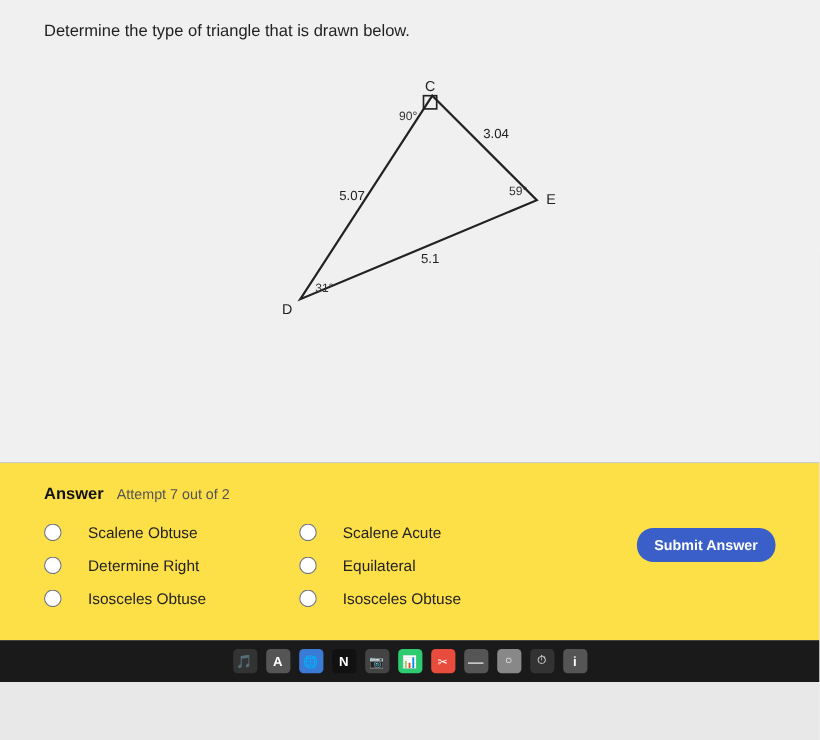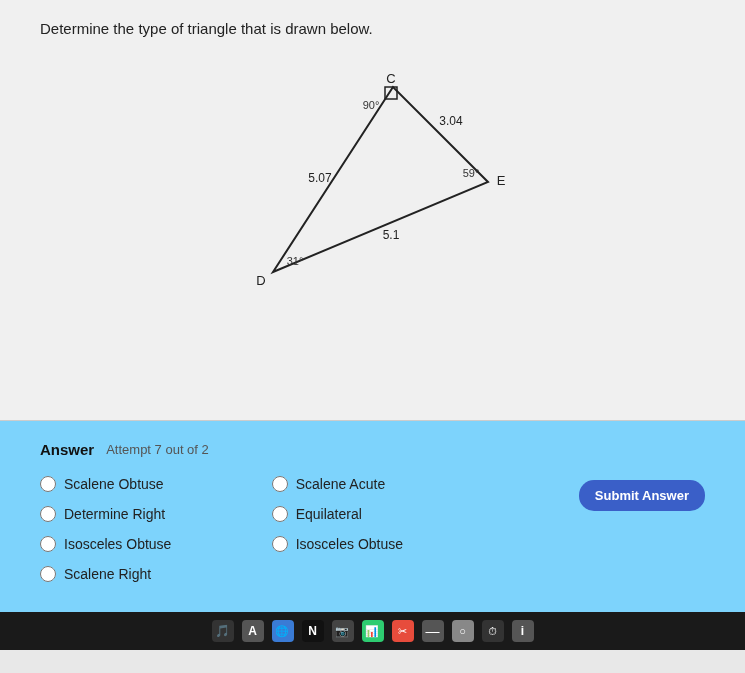--- a/index.html
+++ b/index.html
@@ -31,21 +31,21 @@
       height: 260px;
       position: relative;
     }
 
     .triangle-svg {
       width: 300px;
       height: 240px;
     }
 
     .answer-section {
-      background: #7dd3fc;
+      background: #fde047;
       border-top: 1px solid #ccc;
       padding: 20px 40px 30px 40px;
     }
 
     .answer-header {
       display: flex;
       align-items: center;
       gap: 12px;
       margin-bottom: 18px;
     }
@@ -64,21 +64,21 @@
     .options-grid {
       display: grid;
       grid-template-columns: 1fr 1fr 1fr;
       gap: 12px 30px;
       align-items: start;
     }
 
     .option-item {
       display: flex;
       align-items: center;
-      gap: 8px;
+      gap: 24px;
       font-size: 14px;
       color: #222;
       cursor: pointer;
     }
 
     .option-item input[type="radio"] {
       width: 16px;
       height: 16px;
       accent-color: #555;
       cursor: pointer;
@@ -175,24 +175,20 @@
         <input type="radio" name="triangle-type" value="scalene-obtuse" style="">
         <span>Scalene Obtuse</span>
       </label>
       <label class="option-item">
         <input type="radio" name="triangle-type" value="isosceles-right" style="">
         <span>Determine Right</span>
       </label>
       <label class="option-item">
         <input type="radio" name="triangle-type" value="isosceles-obtuse" style="">
         <span>Isosceles Obtuse</span>
-      </label>
-      <label class="option-item">
-        <input type="radio" name="triangle-type" value="scalene-right" style="">
-        <span>Scalene Right</span>
       </label>
     </div>
 
     <div class="options-col">
       <label class="option-item">
         <input type="radio" name="triangle-type" value="scalene-acute" style="">
         <span>Scalene Acute</span>
       </label>
       <label class="option-item">
         <input type="radio" name="triangle-type" value="equilateral" style="">

